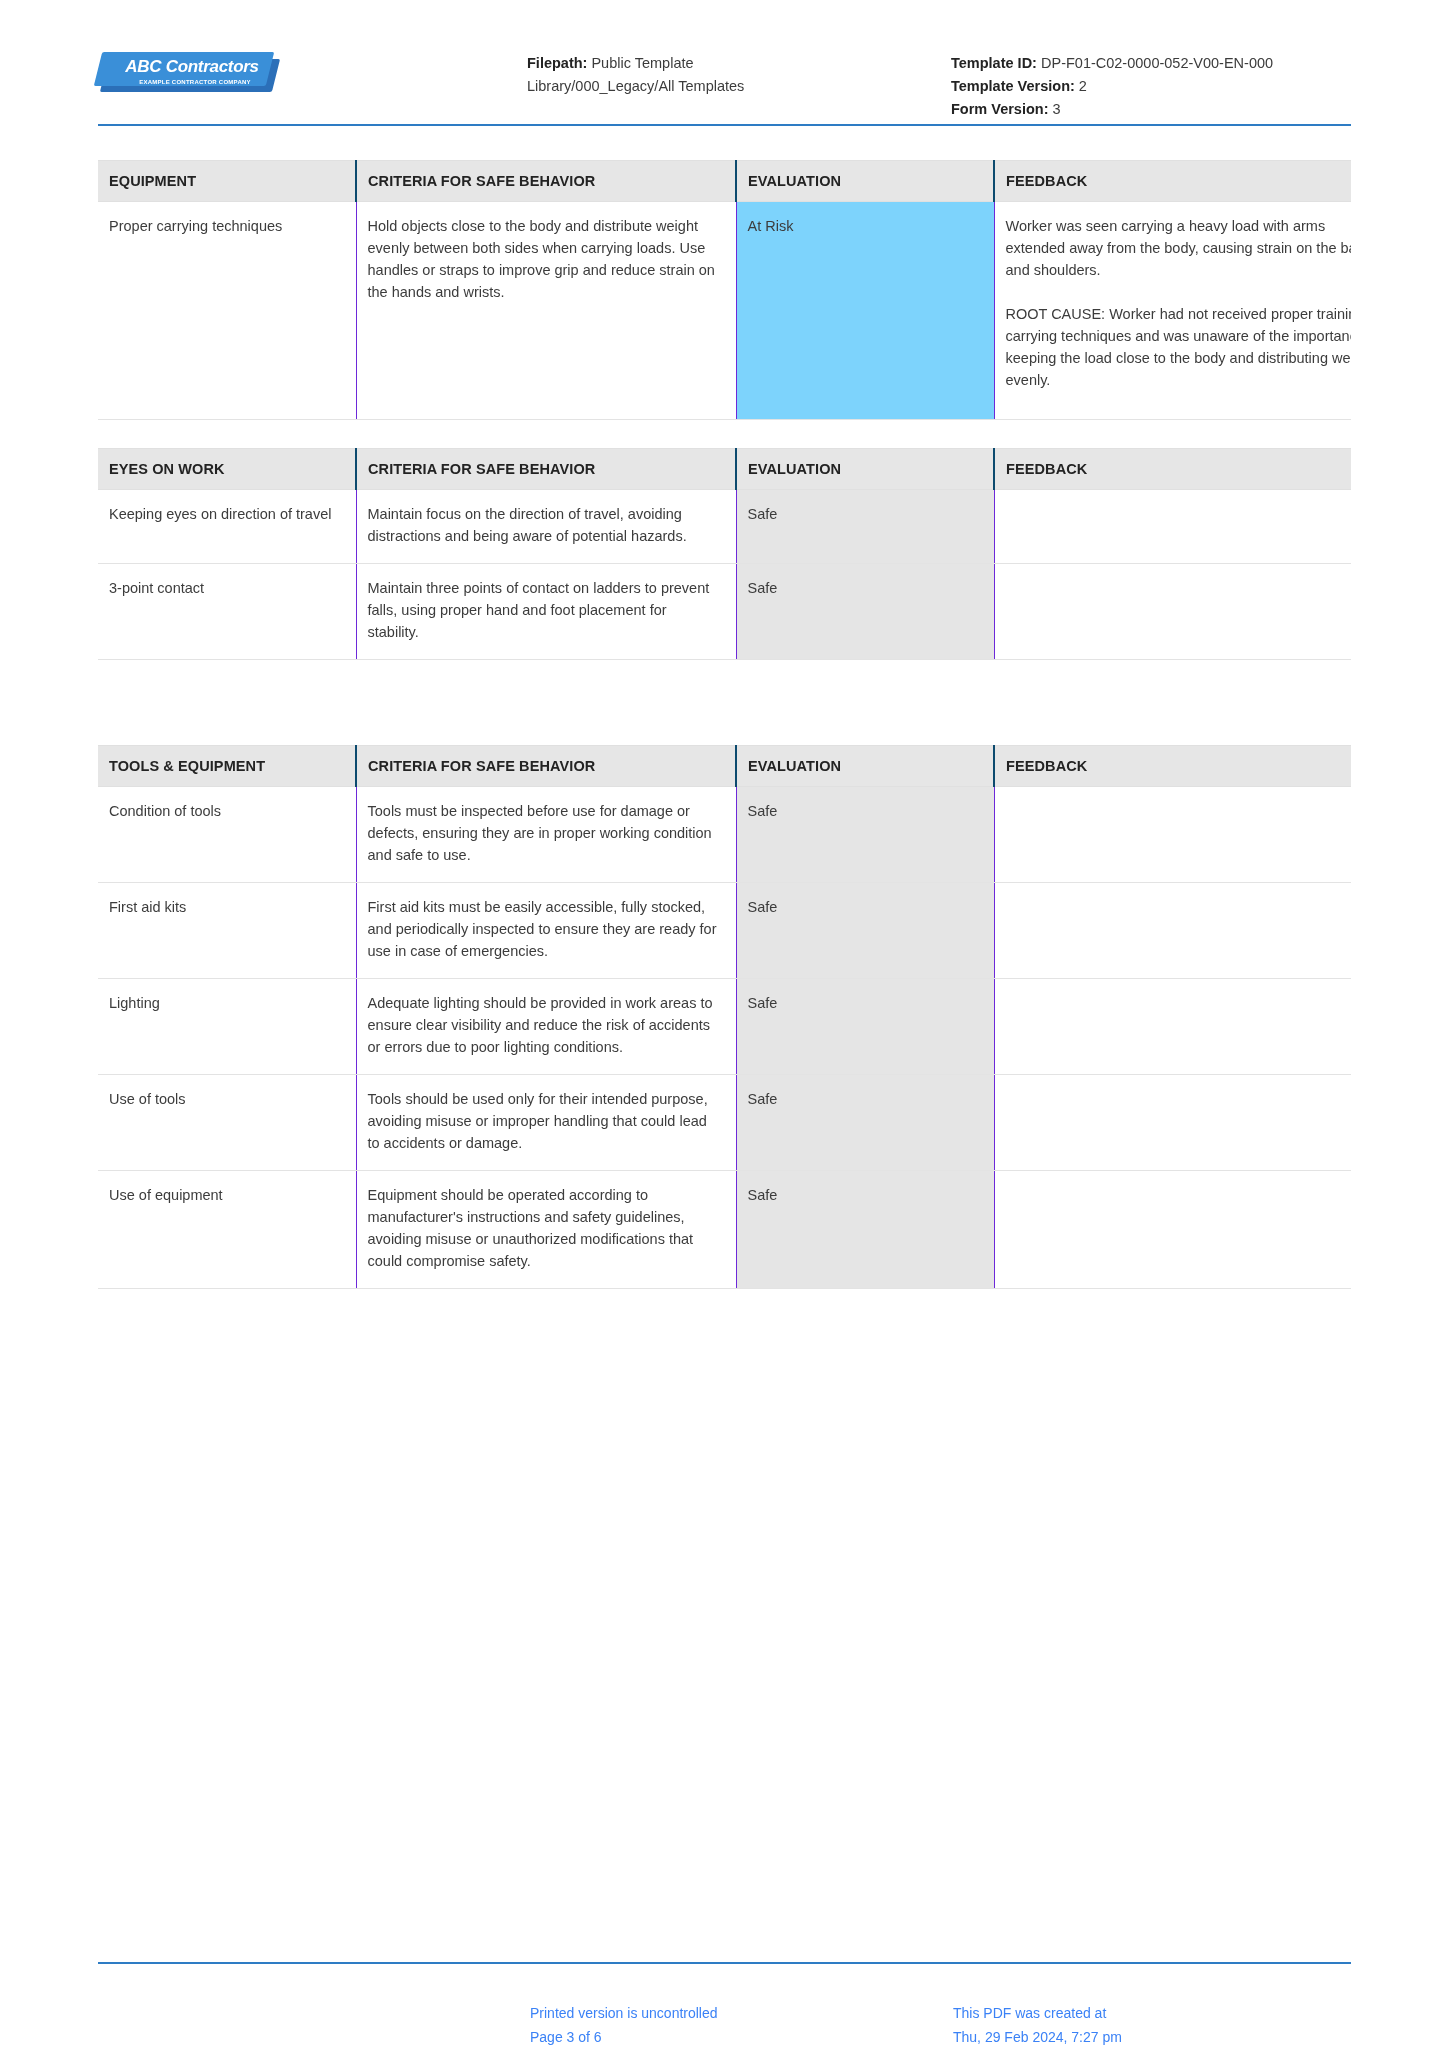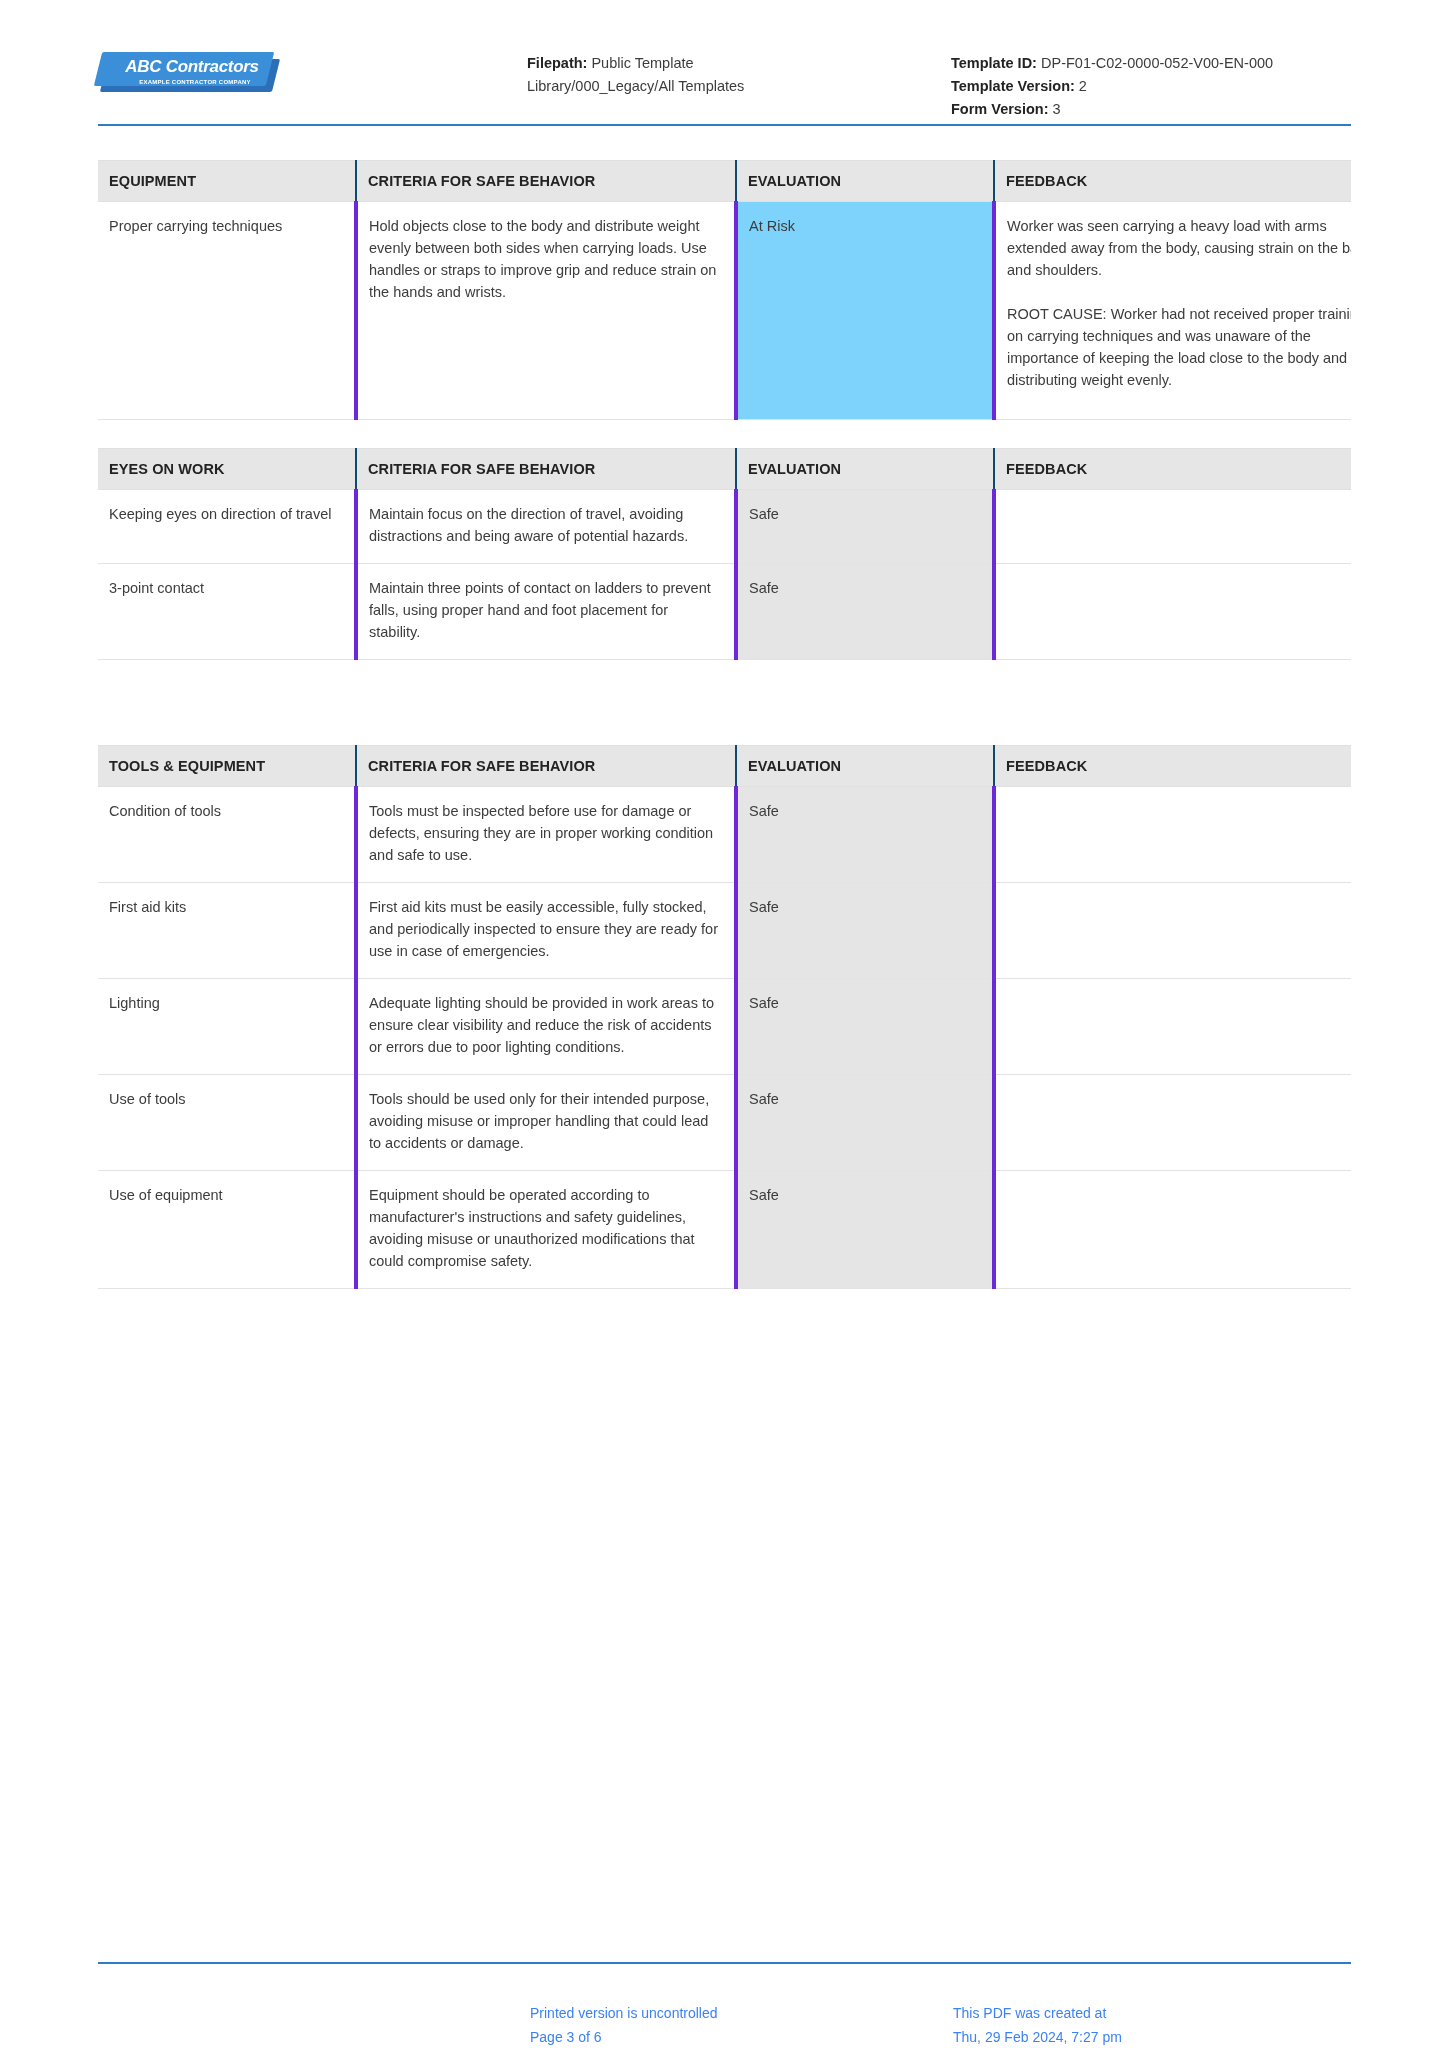--- a/index.html
+++ b/index.html
@@ -140,21 +140,21 @@
 
   table.grid td {
     padding: 13px 14px 16px 11px;
     border: 1px solid #e3e3e3;
     border-left: none;
     border-right: none;
     vertical-align: top;
     line-height: 22px;
     color: #3c3c3c;
   }
-  table.grid td + td { border-left: 4px solid #6d28d9; margin-top: 21px; }
+  table.grid td + td { border-left: 1px solid #6d28d9; margin-top: 21px; }
   table.grid td.first { border-left: none; }
 
   td.eval-safe { background: #e5e5e5; }
   td.eval-risk { background: #7dd3fc; }
 
   .para { margin: 0; }
   .para + .para { margin-top: 22px; }
 
   
   .ftr-rule {

